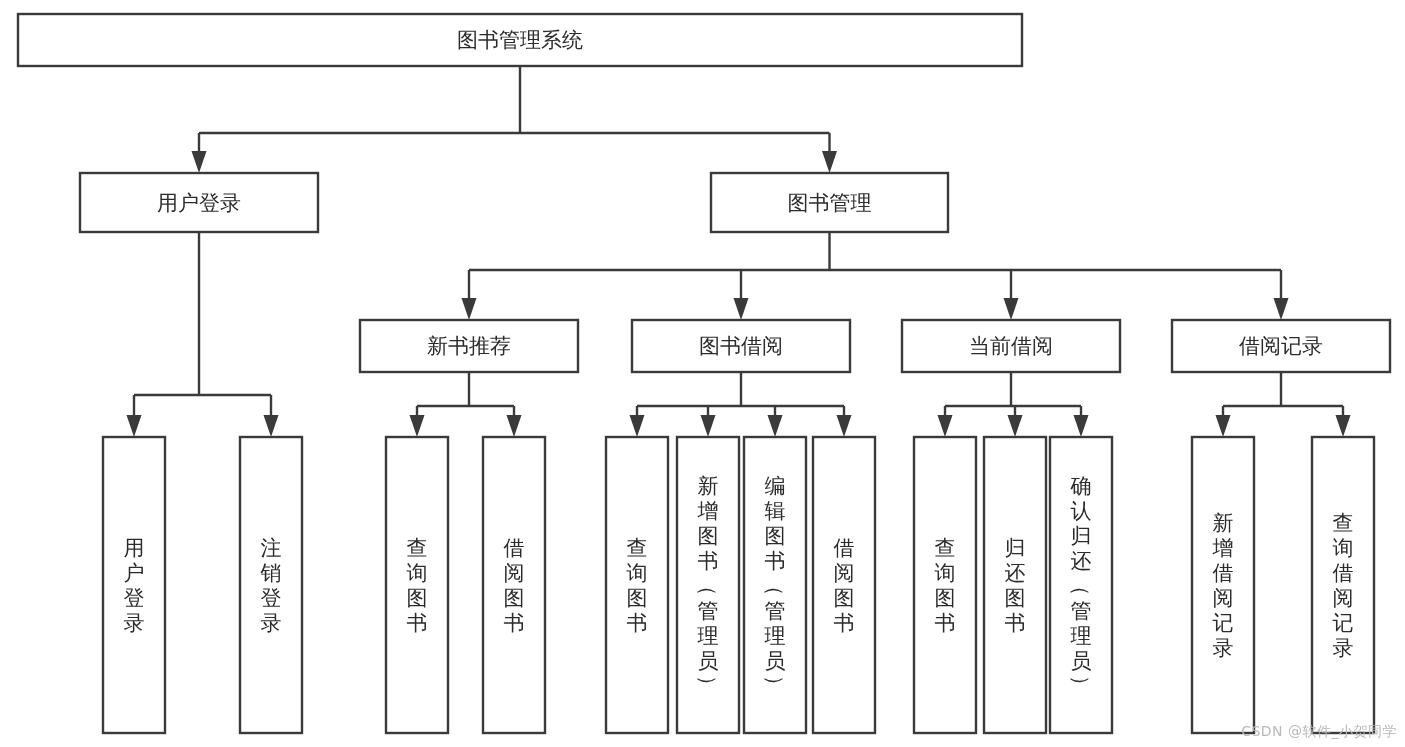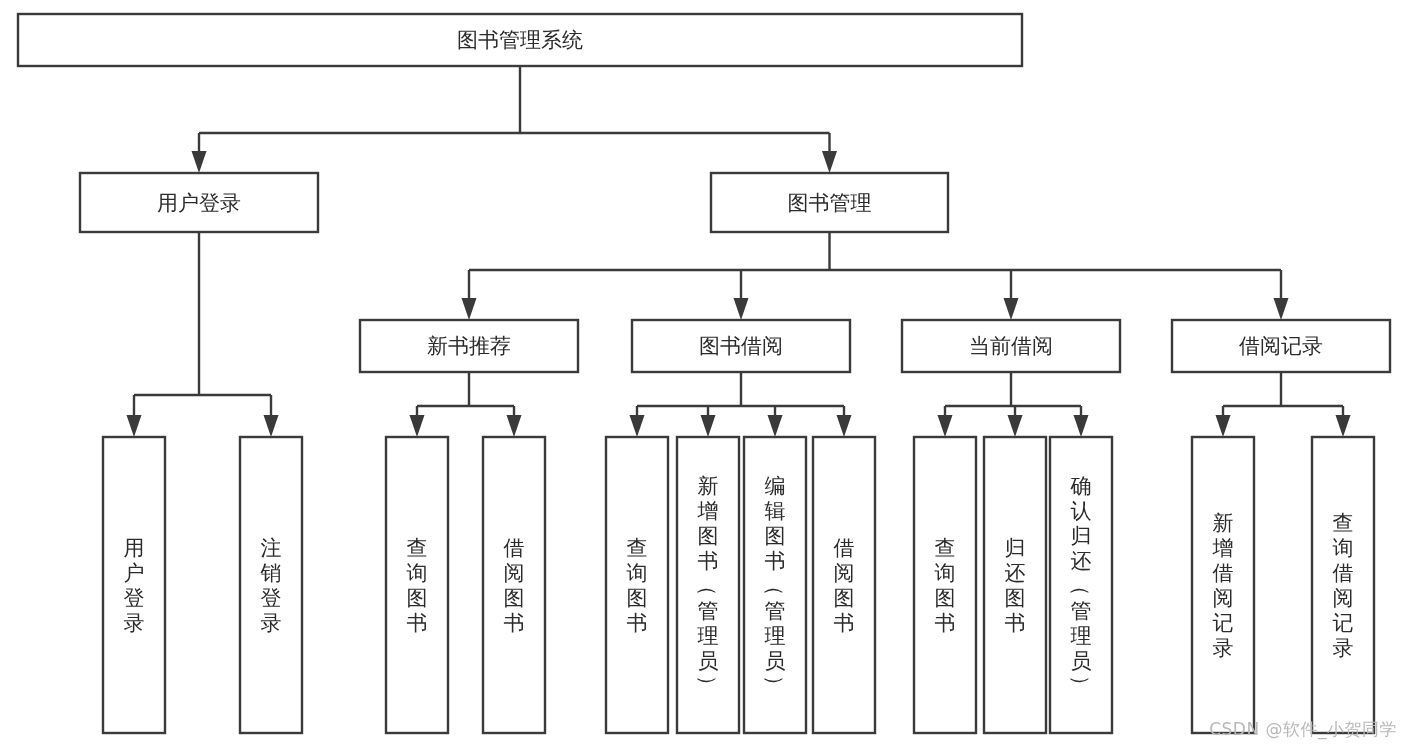--- a/index.html
+++ b/index.html
@@ -54,21 +54,21 @@
     font-family: "DejaVu Sans", "Liberation Sans", sans-serif;
     font-size: 21px;
     fill: #2b2b2b;
     text-anchor: middle;
   }
   .watermark {
     position: absolute;
     right: 8px;
     bottom: 6px;
     font-family: "DejaVu Sans", "Liberation Sans", sans-serif;
-    font-size: 17px;
+    font-size: 14px;
     color: #b9b9b9;
     white-space: nowrap;
     user-select: none;
     letter-spacing: 0.5px;
   }
 </style>
 </head>
 <body>
 
 <div id="diagram-root">

